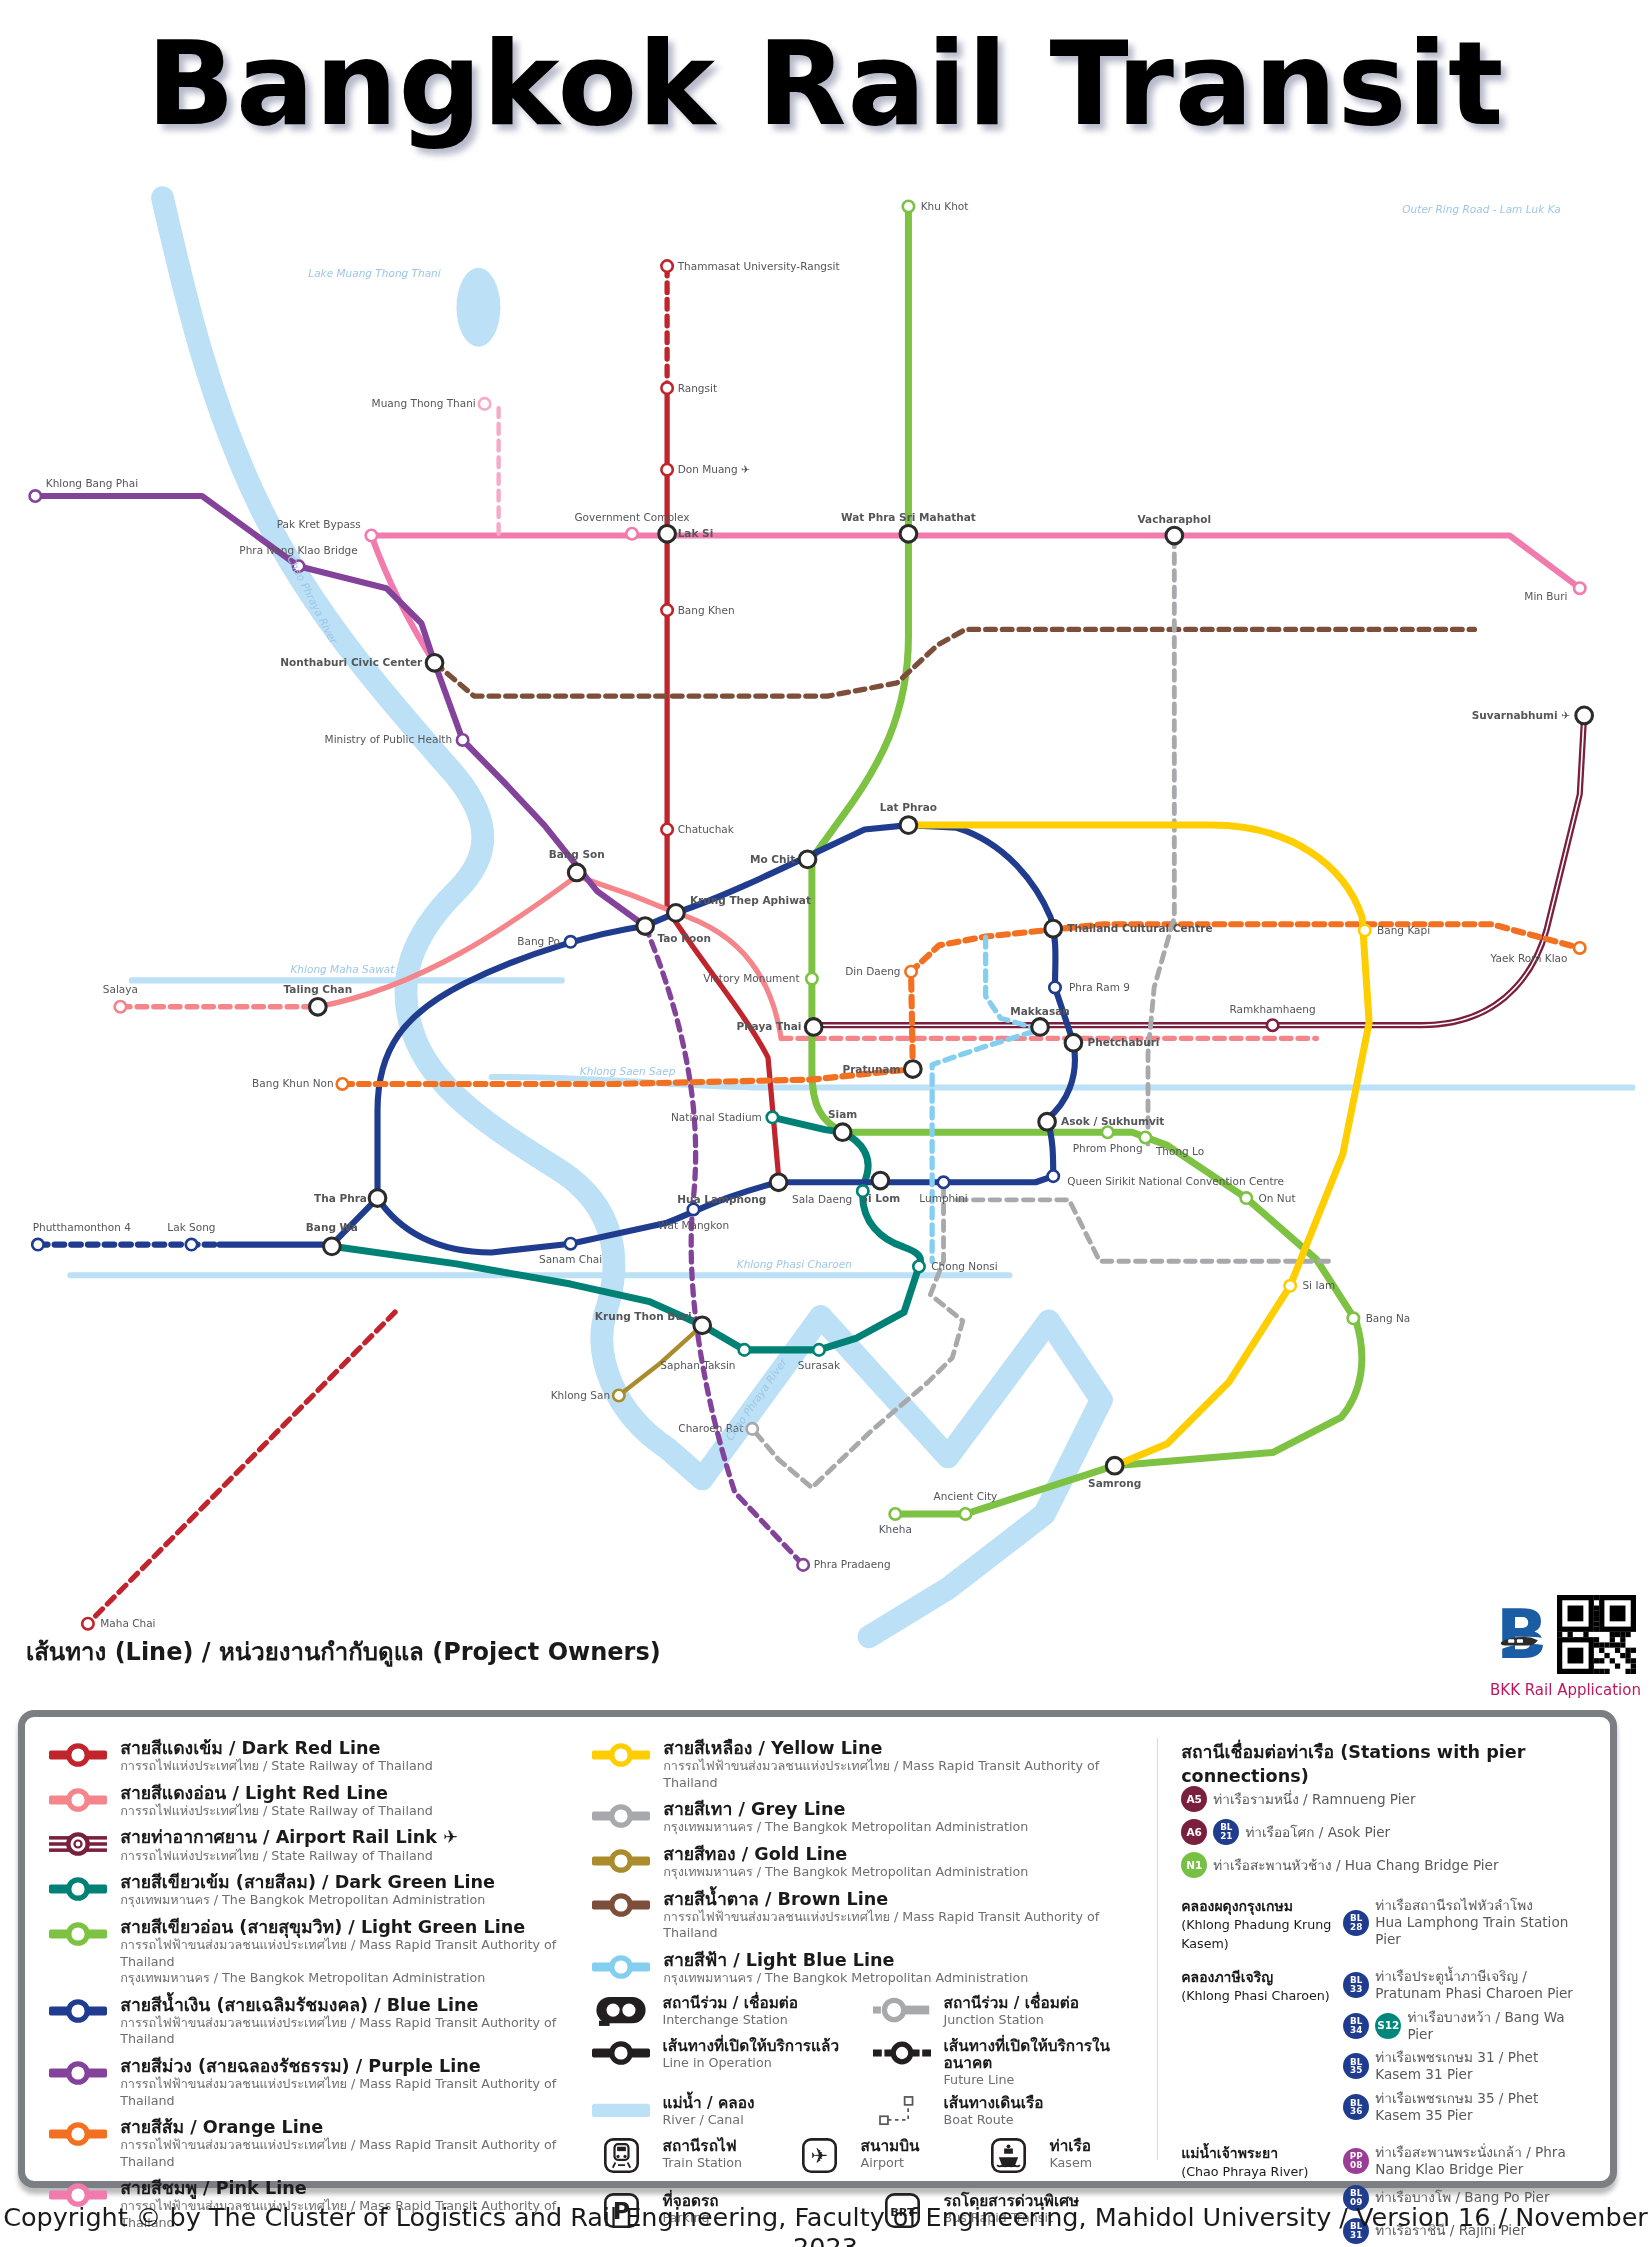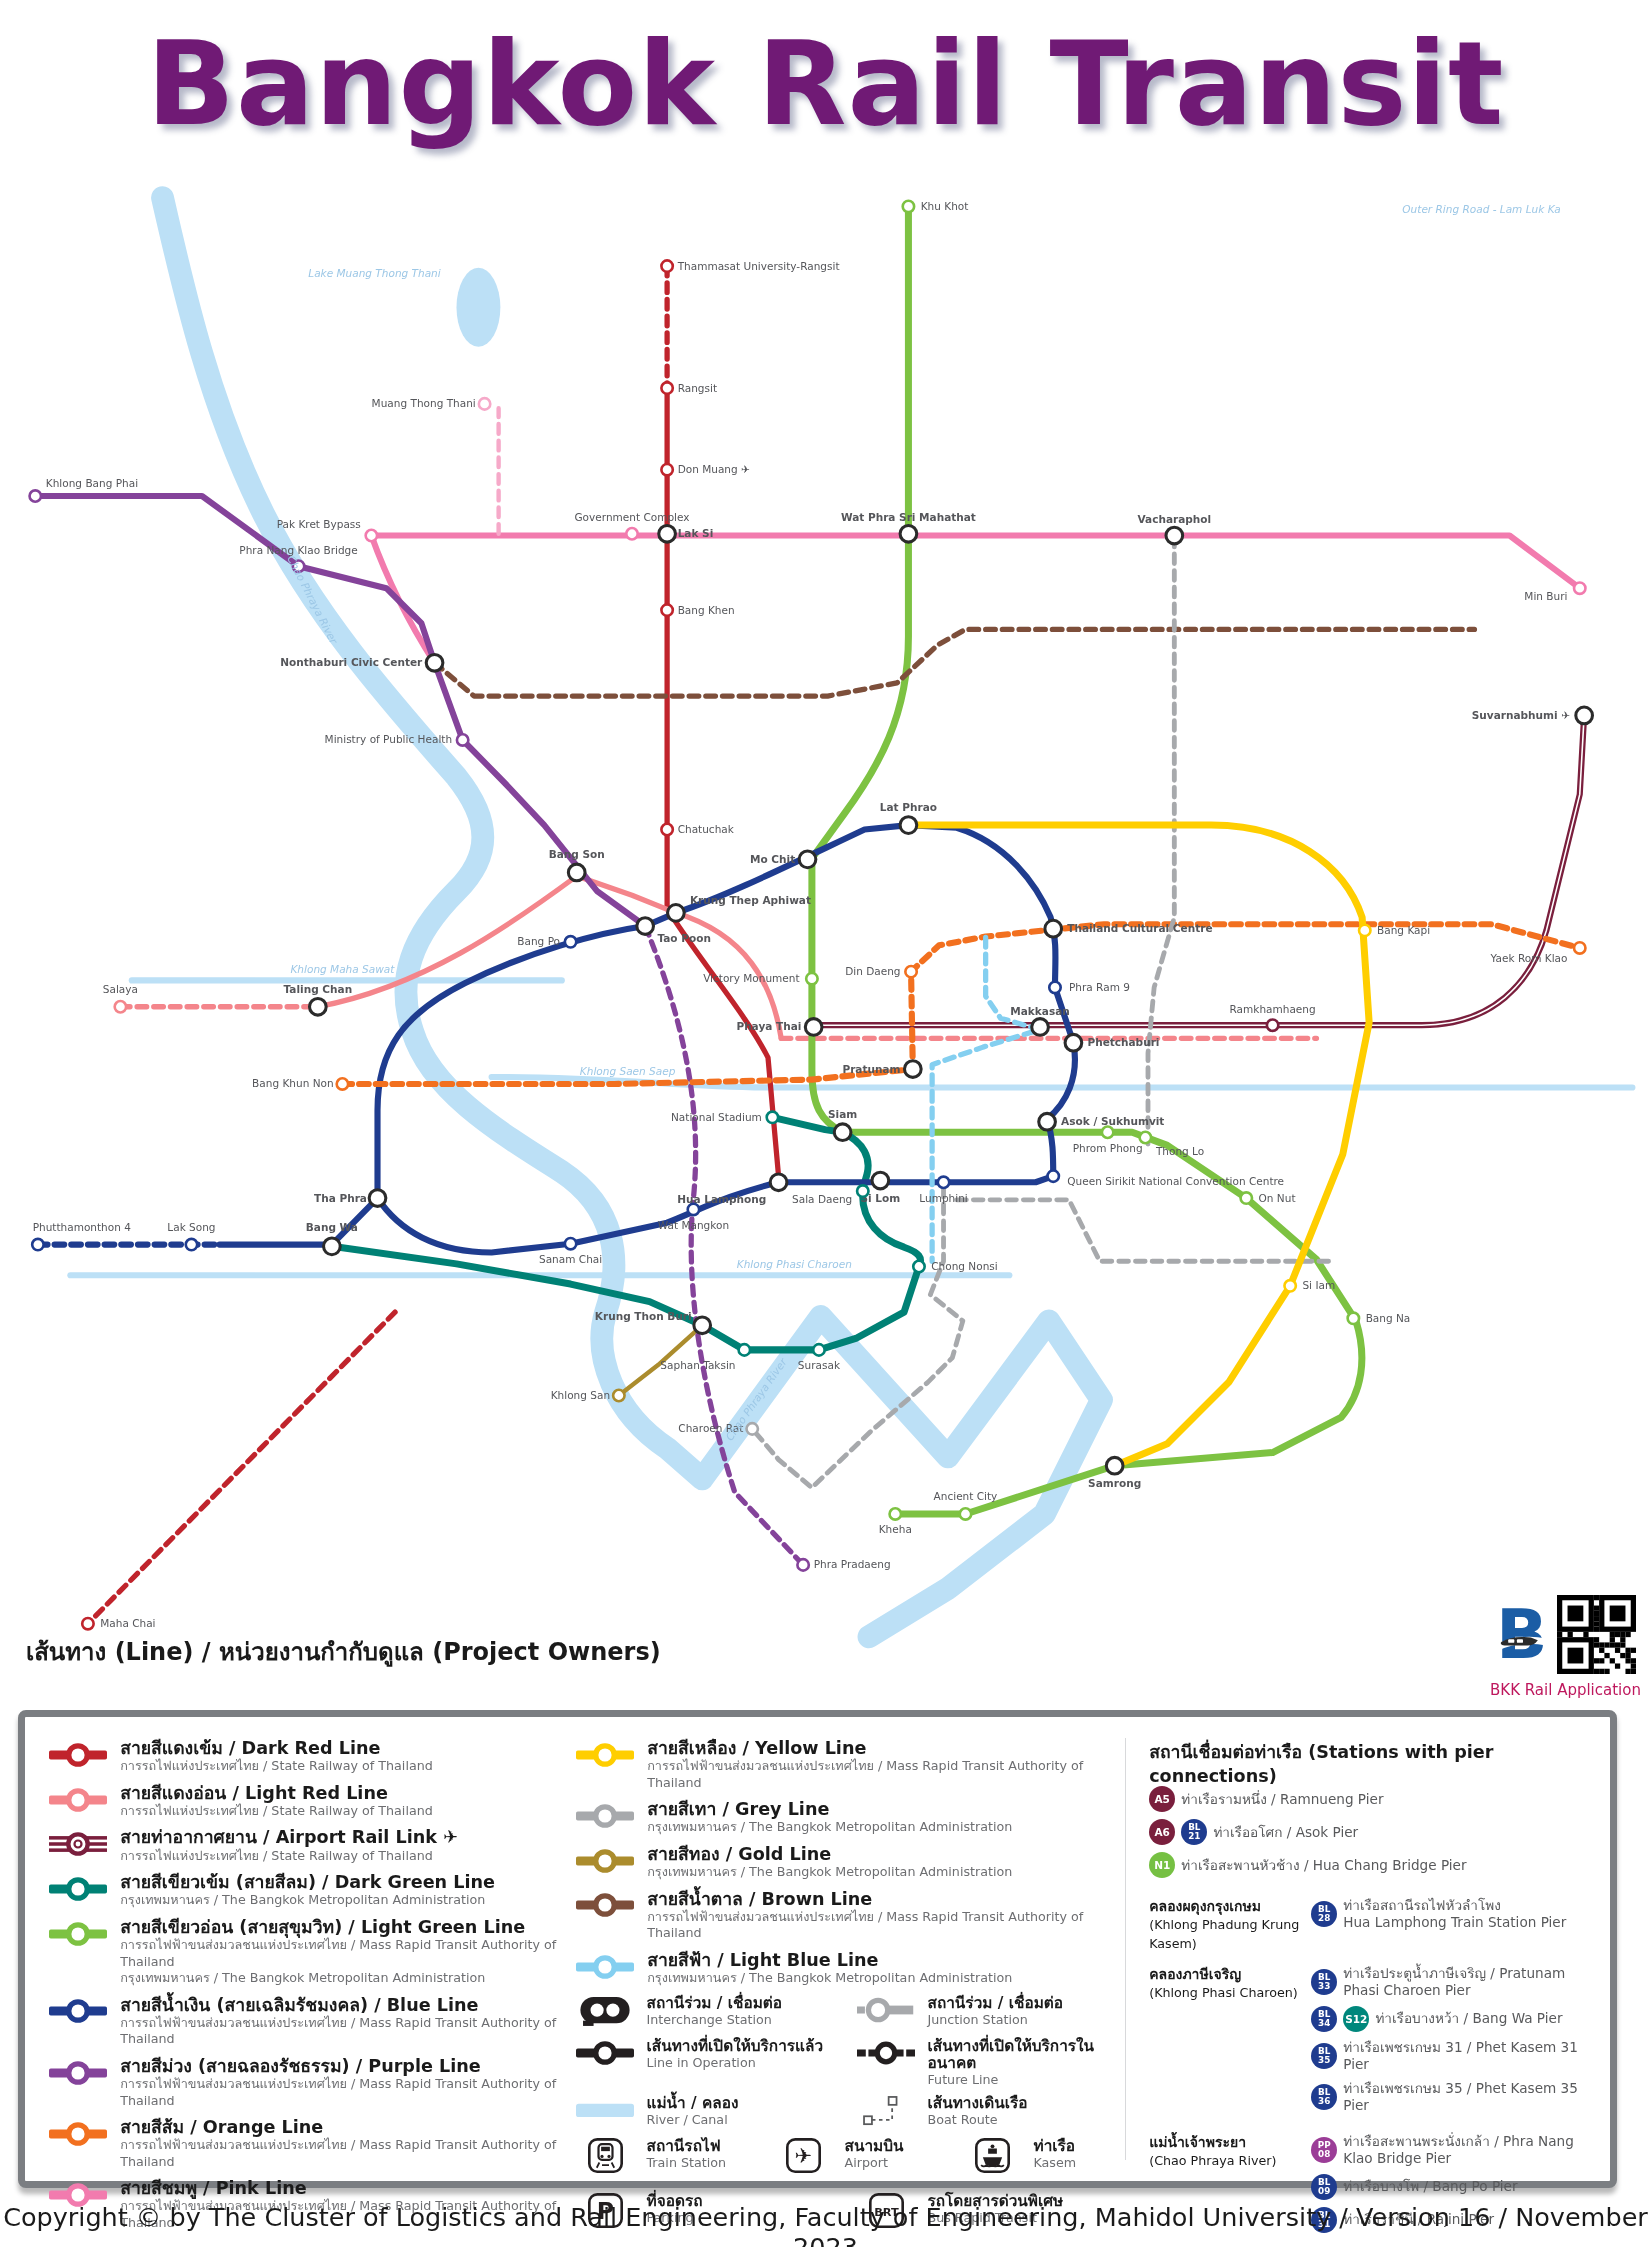--- a/index.html
+++ b/index.html
@@ -2,38 +2,38 @@
 <html style="font-size:14px"><head>
 <meta charset="utf-8">
 <style>
   html,body{margin:0;padding:0;}
   body{
     width:1651px;height:2247px;position:relative;background:#ffffff;
     font-family:"DejaVu Sans","Liberation Sans",sans-serif;overflow:hidden;
   }
   .page-title{
     position:absolute;top:16px;left:0;width:100%;text-align:center;
-    font-size:116px;font-weight:bold;color:#701a75;letter-spacing:0.9px;white-space:nowrap;
+    font-size:116px;font-weight:bold;color:#000000;letter-spacing:0.9px;white-space:nowrap;
     text-shadow:5.3px 6.1px 6.1px rgba(45,55,100,0.35);
   }
   #map-wrap{position:absolute;top:145px;left:0;width:1651px;height:1505px;}
   #map-svg{position:absolute;top:0;left:0;}
   .st-label{font-size:12px;fill:#55565A;}
   .water-label{font-size:12px;fill:#9CC7E6;font-style:italic;}
   
   #app-badge{position:absolute;left:1482px;top:1450px;width:167px;}
   #app-badge .row{display:flex;align-items:center;gap:7px;justify-content:center;}
   #app-badge .caption{margin-top:7px;text-align:center;font-size:15px;color:#be185d;}
   
   #legend-header{position:absolute;left:26px;top:1632px;font-size:24px;font-weight:bold;color:#1A1A1A;}
   #legend-box{
     position:absolute;left:17.6px;top:1710px;width:1599px;height:478px;box-sizing:border-box;
-    border:7px solid #7B7E82;border-radius:8px;background:#fff;
+    border:7px solid #7B7E82;border-radius:16px;background:#fff;
     box-shadow:0 5.3px 5.3px rgba(0,0,0,0.28);
-    padding:21px 24.6px;display:flex;
+    padding:21px 24.6px;display:flex;gap:16px;
   }
   .leg-col1{width:527px;flex:none;}
   .leg-col2{width:549px;flex:none;}
   .leg-col3{flex:1;border-left:1.8px solid #D8D9DB;padding-left:23px;}
   .line-item{display:flex;gap:13px;margin-bottom:8px;}
   .line-item .ic{flex:none;width:58px;padding-top:1.8px;}
   .line-item .tt{font-size:17.6px;font-weight:bold;color:#1A1A1A;line-height:1.15;}
   .line-item .own{font-size:12.7px;color:#6D6E71;line-height:1.3;}
   .sym-grid2{display:grid;grid-template-columns:281px 263px;margin-top:8.8px;}
   .sym-grid3{display:grid;grid-template-columns:198px 189px 140px;}

